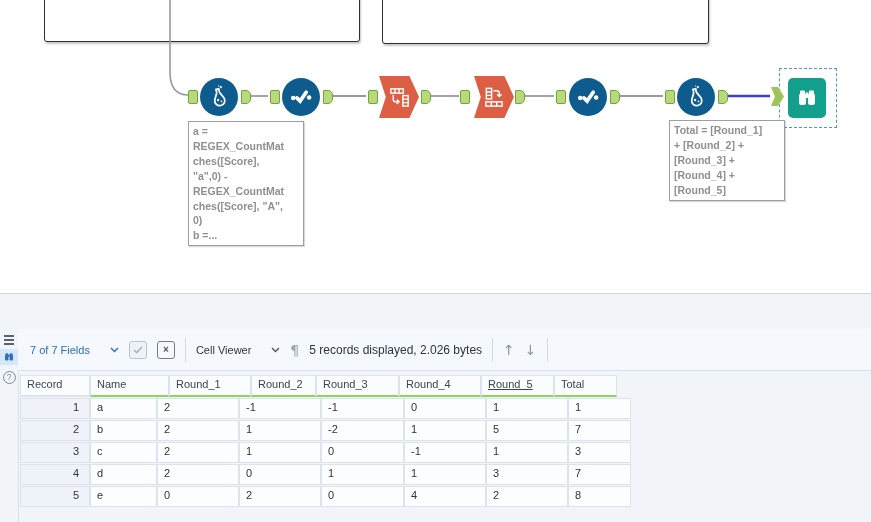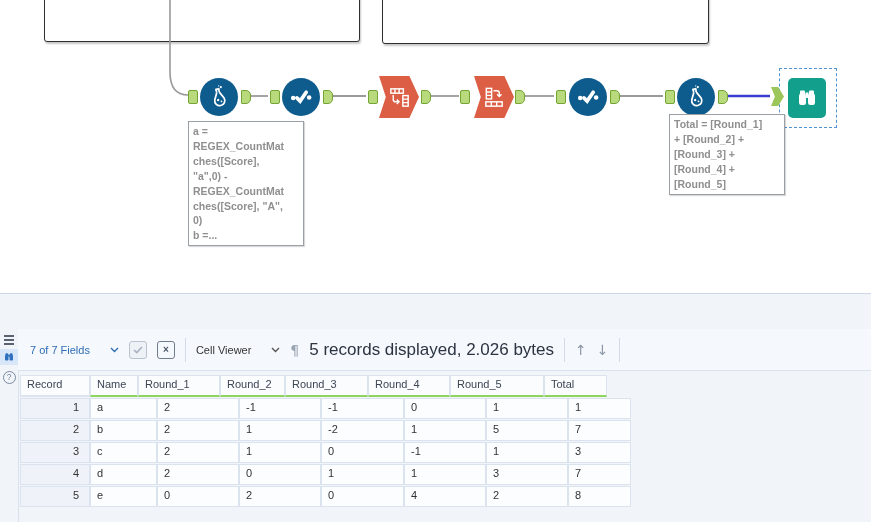--- a/index.html
+++ b/index.html
@@ -35,21 +35,21 @@
   .res-toolbar{position:absolute;left:18px;top:35px;right:0;height:41px;background:#f5f8fc;
     border-bottom:1px solid #d9e1ec;display:flex;align-items:center;padding-left:12px;gap:10px;font-size:11px;}
   .dd{display:flex;align-items:center;gap:20px;cursor:default;}
   .dd.blue{color:#2f6db5;}
   .dd.dark{color:#333;}
   .sep{width:1px;height:24px;background:#d3dbe6;}
   .icon-btn{width:16px;height:16px;border-radius:3px;display:flex;align-items:center;justify-content:center;}
   .icon-btn.chk{border:1px solid #b9c2cf;background:#eef1f6;}
   .icon-btn.xbx{border:1px solid #717c8d;background:#f5f8fc;color:#4a5568;font-size:10px;font-weight:700;line-height:1;}
   .pilcrow{color:#99a3b1;font-size:14px;font-family:"DejaVu Sans",sans-serif;}
-  .records{color:#2c3442;font-size:17px;}
+  .records{color:#2c3442;font-size:12px;}
   .arrow{font-family:"DejaVu Sans",sans-serif;color:#8b95a5;font-size:14px;}
 
   .sidebar{position:absolute;left:0;top:35px;width:18px;bottom:0;border-right:1px solid #d9e1ec;}
   .sb-burger{margin:6px auto 0;width:10px;}
   .sb-burger div{height:1.5px;background:#5a6270;margin-bottom:2.5px;}
   .sb-binocs{width:18px;height:16px;background:#d7e7f9;display:flex;align-items:center;justify-content:center;margin-top:4px;}
   .sb-help{margin:6px auto 0;width:11px;height:11px;border:1px solid #7a88a0;border-radius:50%;
     color:#7a88a0;font-size:8.5px;display:flex;align-items:center;justify-content:center;}
 
   
@@ -180,21 +180,21 @@
     </div>
 
     <div class="annotation" style="left:188px;top:121px;">a =
 REGEX_CountMat
 ches([Score],
 "a",0) -
 REGEX_CountMat
 ches([Score], "A",
 0)
 b =...</div>
-    <div class="annotation" style="left:669px;top:114px;">Total = [Round_1]
+    <div class="annotation" style="left:669px;top:120px;">Total = [Round_1]
 + [Round_2] +
 [Round_3] +
 [Round_4] +
 [Round_5]</div>
   </div>
 
   <div id="results">
 
     <div class="sidebar">
       <div class="sb-burger">
@@ -240,26 +240,26 @@
       <div class="records">5 records displayed, 2.026 bytes</div>
       <div class="sep"></div>
       <div class="arrow">↑</div>
       <div class="arrow">↓</div>
       <div class="sep"></div>
     </div>
 
     <div id="grid">
         <div class="g-row">
           <div class="th" style="width: 70px;">Record</div>
-          <div class="th" style="width: 48px;">Name</div>
+          <div class="th" style="width: 79px;">Name</div>
           <div class="th" style="width: 82px;">Round_1</div>
           <div class="th" style="width: 65px;">Round_2</div>
           <div class="th" style="width: 83px;">Round_3</div>
           <div class="th" style="width: 82px;">Round_4</div>
-          <div class="th" style="width: 94px;">Round_5</div>
+          <div class="th" style="width: 73px; text-decoration: underline;">Round_5</div>
           <div class="th" style="width: 63px;">Total</div>
         </div>
         <div class="g-row">
           <div class="td rec" style="width: 70px;">1</div>
           <div class="td" style="width: 67px;">a</div>
           <div class="td" style="width: 82px;">2</div>
           <div class="td" style="width: 82px;">-1</div>
           <div class="td" style="width: 83px;">-1</div>
           <div class="td" style="width: 82px;">0</div>
           <div class="td" style="width: 82px;">1</div>

